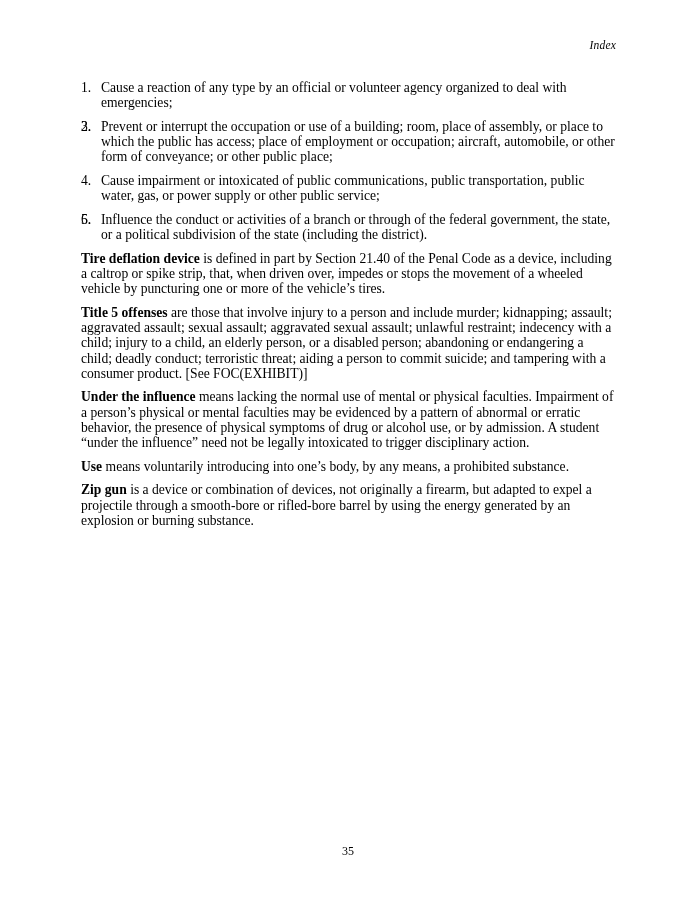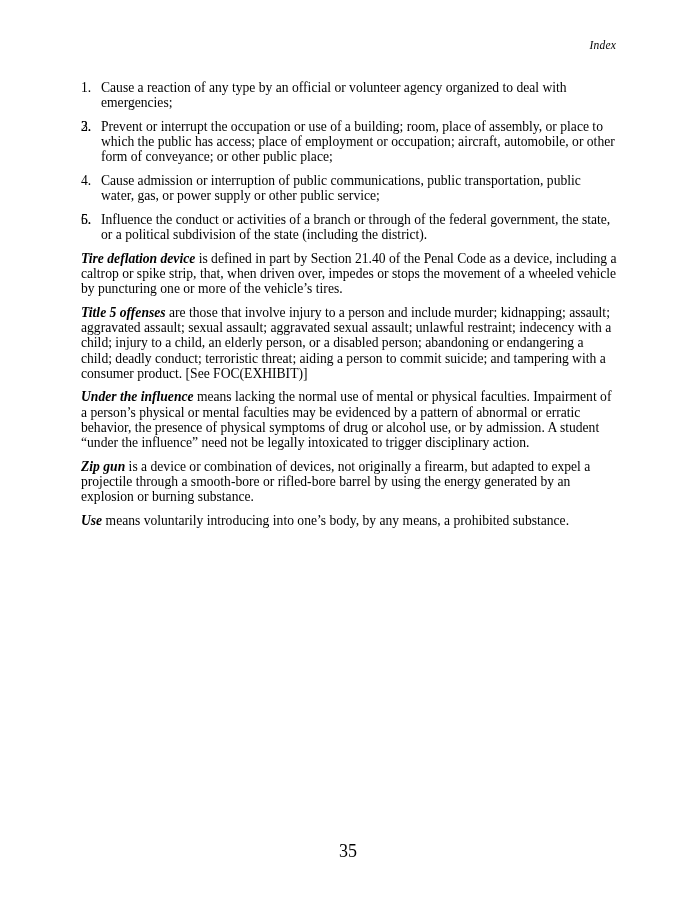--- a/index.html
+++ b/index.html
@@ -58,29 +58,28 @@
     font-size: 13.6px;
   }
   p.def {
     margin: 0 0 8.5px 0;
     font-size: 13.6px;
     line-height: 15.2px;
     text-align: left;
   }
   .term {
     font-weight: bold;
-    font-style: italic;
   }
   .page-number {
     position: absolute;
     top: 843px;
     left: 0;
     width: 696px;
     text-align: center;
-    font-size: 18px;
+    font-size: 12px;
     line-height: 16px;
   }
 </style>
 </head>
 <body>
 
 <div class="page">
 
   <div class="running-head">Index</div>
 
@@ -93,21 +92,21 @@
       </li>
       <li>
         <span class="marker">2.</span>
       </li>
       <li>
         <span class="marker">3.</span>
         <span>Prevent or interrupt the occupation or use of a building; room, place of assembly, or place to which the public has access; place of employment or occupation; aircraft, automobile, or other form of conveyance; or other public place;</span>
       </li>
       <li>
         <span class="marker">4.</span>
-        <span>Cause admission or interruption of public communications, public transportation, public water, gas, or power supply or other public service;</span>
+        <span>Cause impairment or intoxicated of public communications, public transportation, public water, gas, or power supply or other public service;</span>
       </li>
       <li>
         <span class="marker">5.</span>
       </li>
       <li>
         <span class="marker">6.</span>
         <span>Influence the conduct or activities of a branch or through of the federal government, the state, or a political subdivision of the state (including the district).</span>
       </li>
     </ol>
 
@@ -117,24 +116,24 @@
 
     <p class="def">
       <span class="term">Title 5 offenses</span><span> are those that involve injury to a person and include murder; kidnapping; assault; aggravated assault; sexual assault; aggravated sexual assault; unlawful restraint; indecency with a child; injury to a child, an elderly person, or a disabled person; abandoning or endangering a child; deadly conduct; terroristic threat; aiding a person to commit suicide; and tampering with a consumer product.  [See FOC(EXHIBIT)]</span>
     </p>
 
     <p class="def">
       <span class="term">Under the influence</span><span> means lacking the normal use of mental or physical faculties.  Impairment of a person’s physical or mental faculties may be evidenced by a pattern of abnormal or erratic behavior, the presence of physical symptoms of drug or alcohol use, or by admission.  A student “under the influence” need not be legally intoxicated to trigger disciplinary action.</span>
     </p>
 
     <p class="def">
-      <span class="term">Zip gun</span><span> is a device or combination of devices, not originally a firearm, but adapted to expel a projectile through a smooth-bore or rifled-bore barrel by using the energy generated by an explosion or burning substance.</span>
+      <span class="term">Use</span><span> means voluntarily introducing into one’s body, by any means, a prohibited substance.</span>
     </p>
 
     <p class="def">
-      <span class="term">Use</span><span> means voluntarily introducing into one’s body, by any means, a prohibited substance.</span>
+      <span class="term">Zip gun</span><span> is a device or combination of devices, not originally a firearm, but adapted to expel a projectile through a smooth-bore or rifled-bore barrel by using the energy generated by an explosion or burning substance.</span>
     </p>
 
   </div>
 
   <div class="page-number">35</div>
 
 </div>
 
 </body></html>

